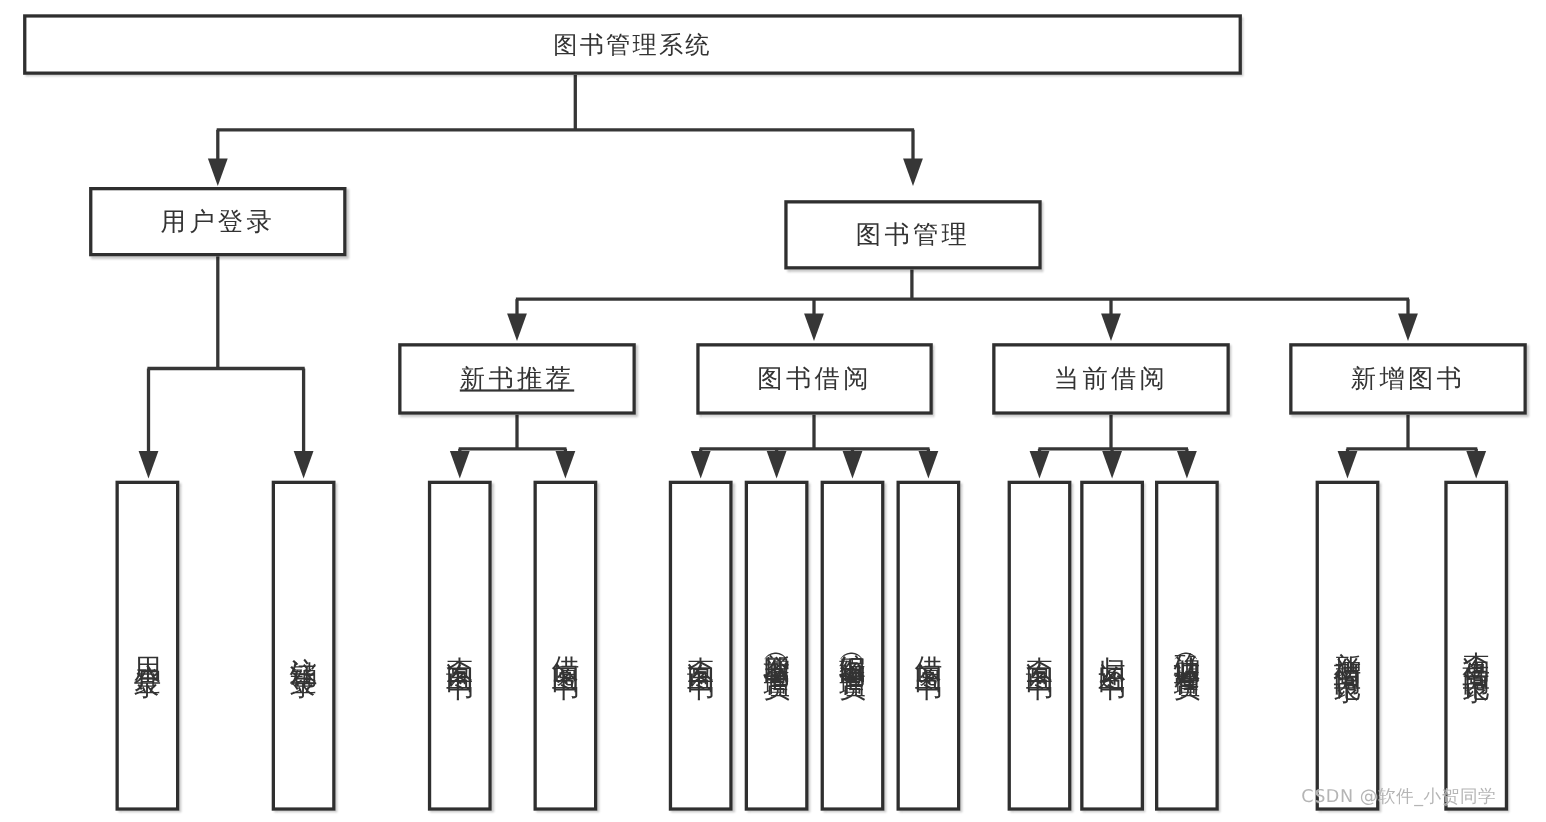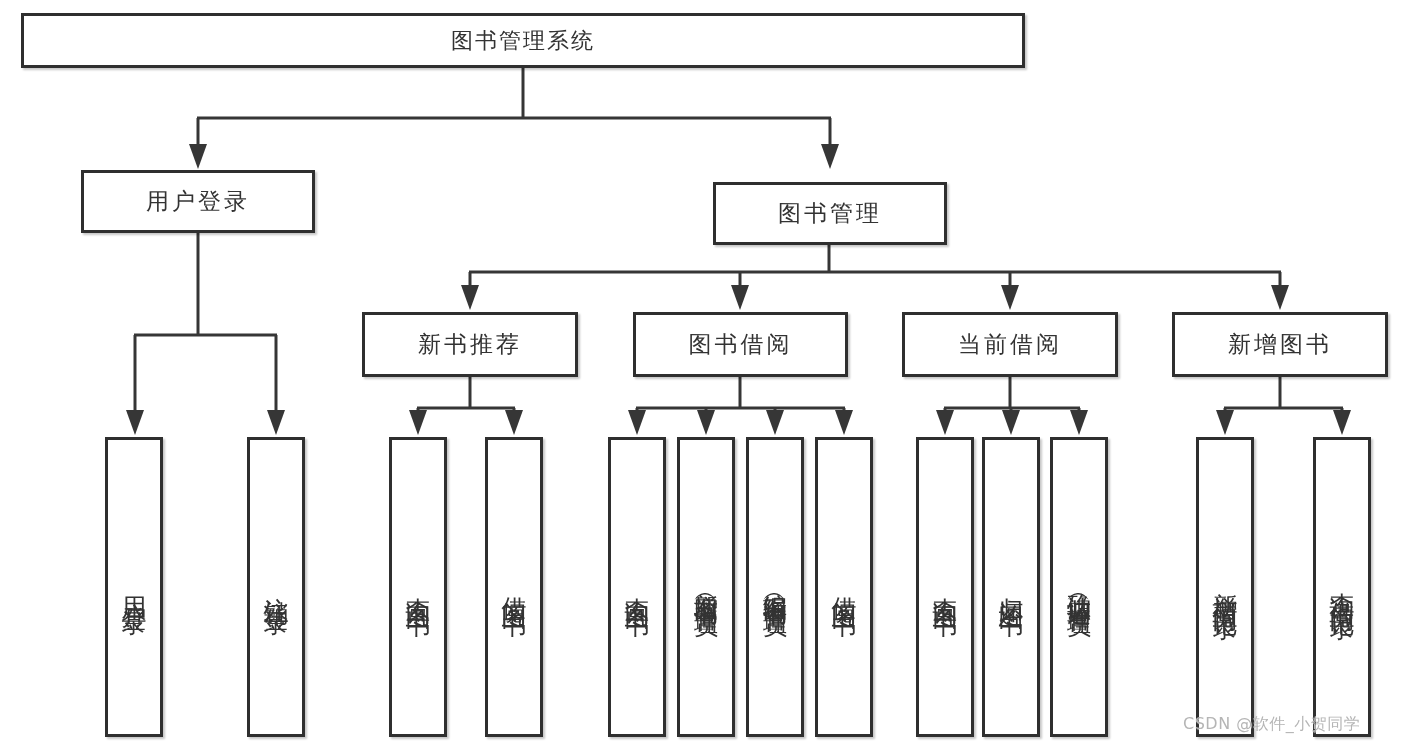--- a/index.html
+++ b/index.html
@@ -31,24 +31,24 @@
   .hbox{font-size:23px;letter-spacing:3px;}
   .root{font-size:22px;letter-spacing:2px;}
   .leaf{
     writing-mode:vertical-rl;
     font-size:25px;
     letter-spacing:5px;
     white-space:normal;
   }
   .leaf.tight{font-size:24px;letter-spacing:3px;}
   
-  #n-root      {left:21px;  top:13px;  width:1004px; height:55px;}
+  #n-root      {left:21px;  top:13px;  width:1108px; height:55px;}
   #n-login     {left:81px;  top:170px; width:234px;  height:63px;}
   #n-mgmt      {left:713px; top:170px; width:234px;  height:63px;margin-top:12px;}
-  #n-newbooks  {left:362px; top:312px; width:216px;  height:65px;}
+  #n-newbooks  {left:362px; top:312px; width:216px;  height:65px;text-decoration:underline;}
   #n-borrow    {left:633px; top:312px; width:215px;  height:65px;}
   #n-current   {left:902px; top:312px; width:216px;  height:65px;}
   #n-records   {left:1172px;top:312px; width:216px;  height:65px;}
   .leaf{top:437px;height:300px;width:58px;}
   #l-a1{left:105px;} #l-a2{left:247px;}
   #l-b1{left:389px;} #l-b2{left:485px;}
   #l-c1{left:608px;} #l-c2{left:677px;} #l-c3{left:746px;} #l-c4{left:815px;}
   #l-d1{left:916px;} #l-d2{left:982px;} #l-d3{left:1050px;}
   #l-e1{left:1196px;} #l-e2{left:1313px;}
   #watermark{

